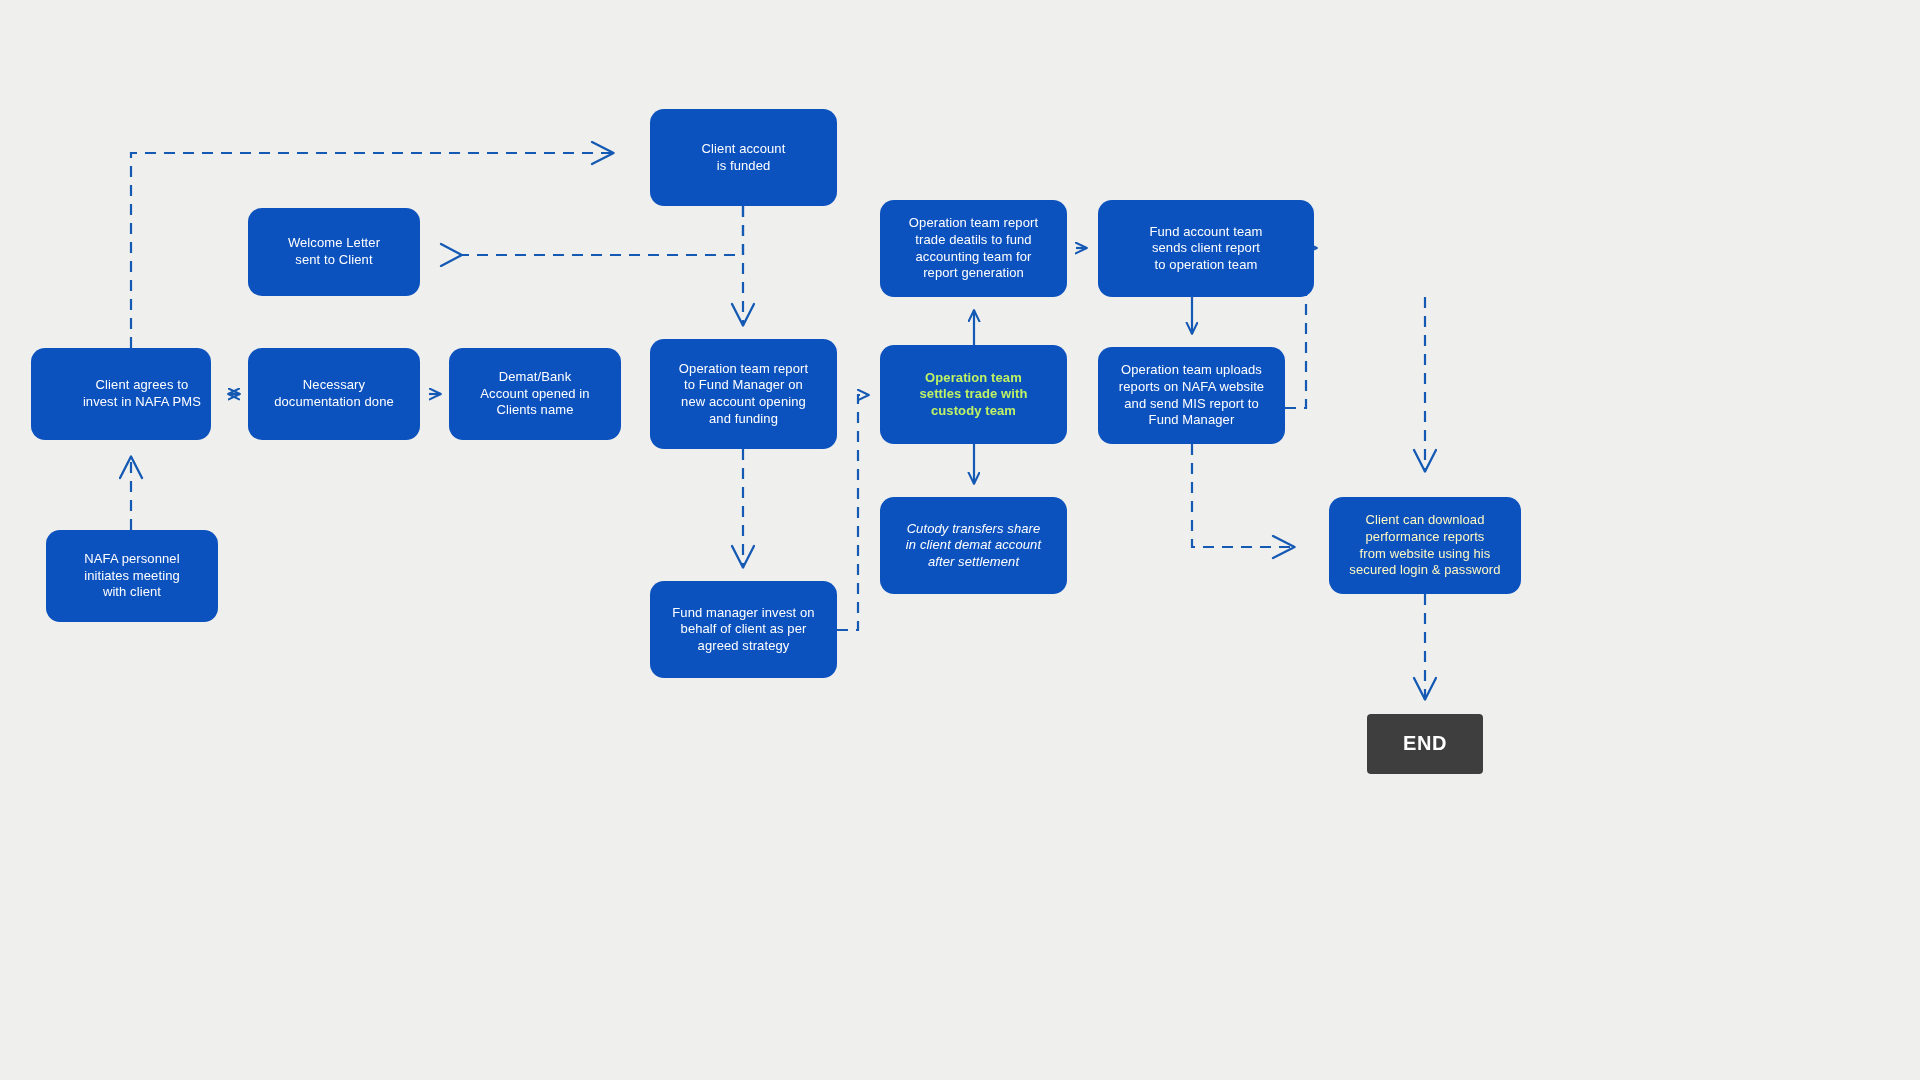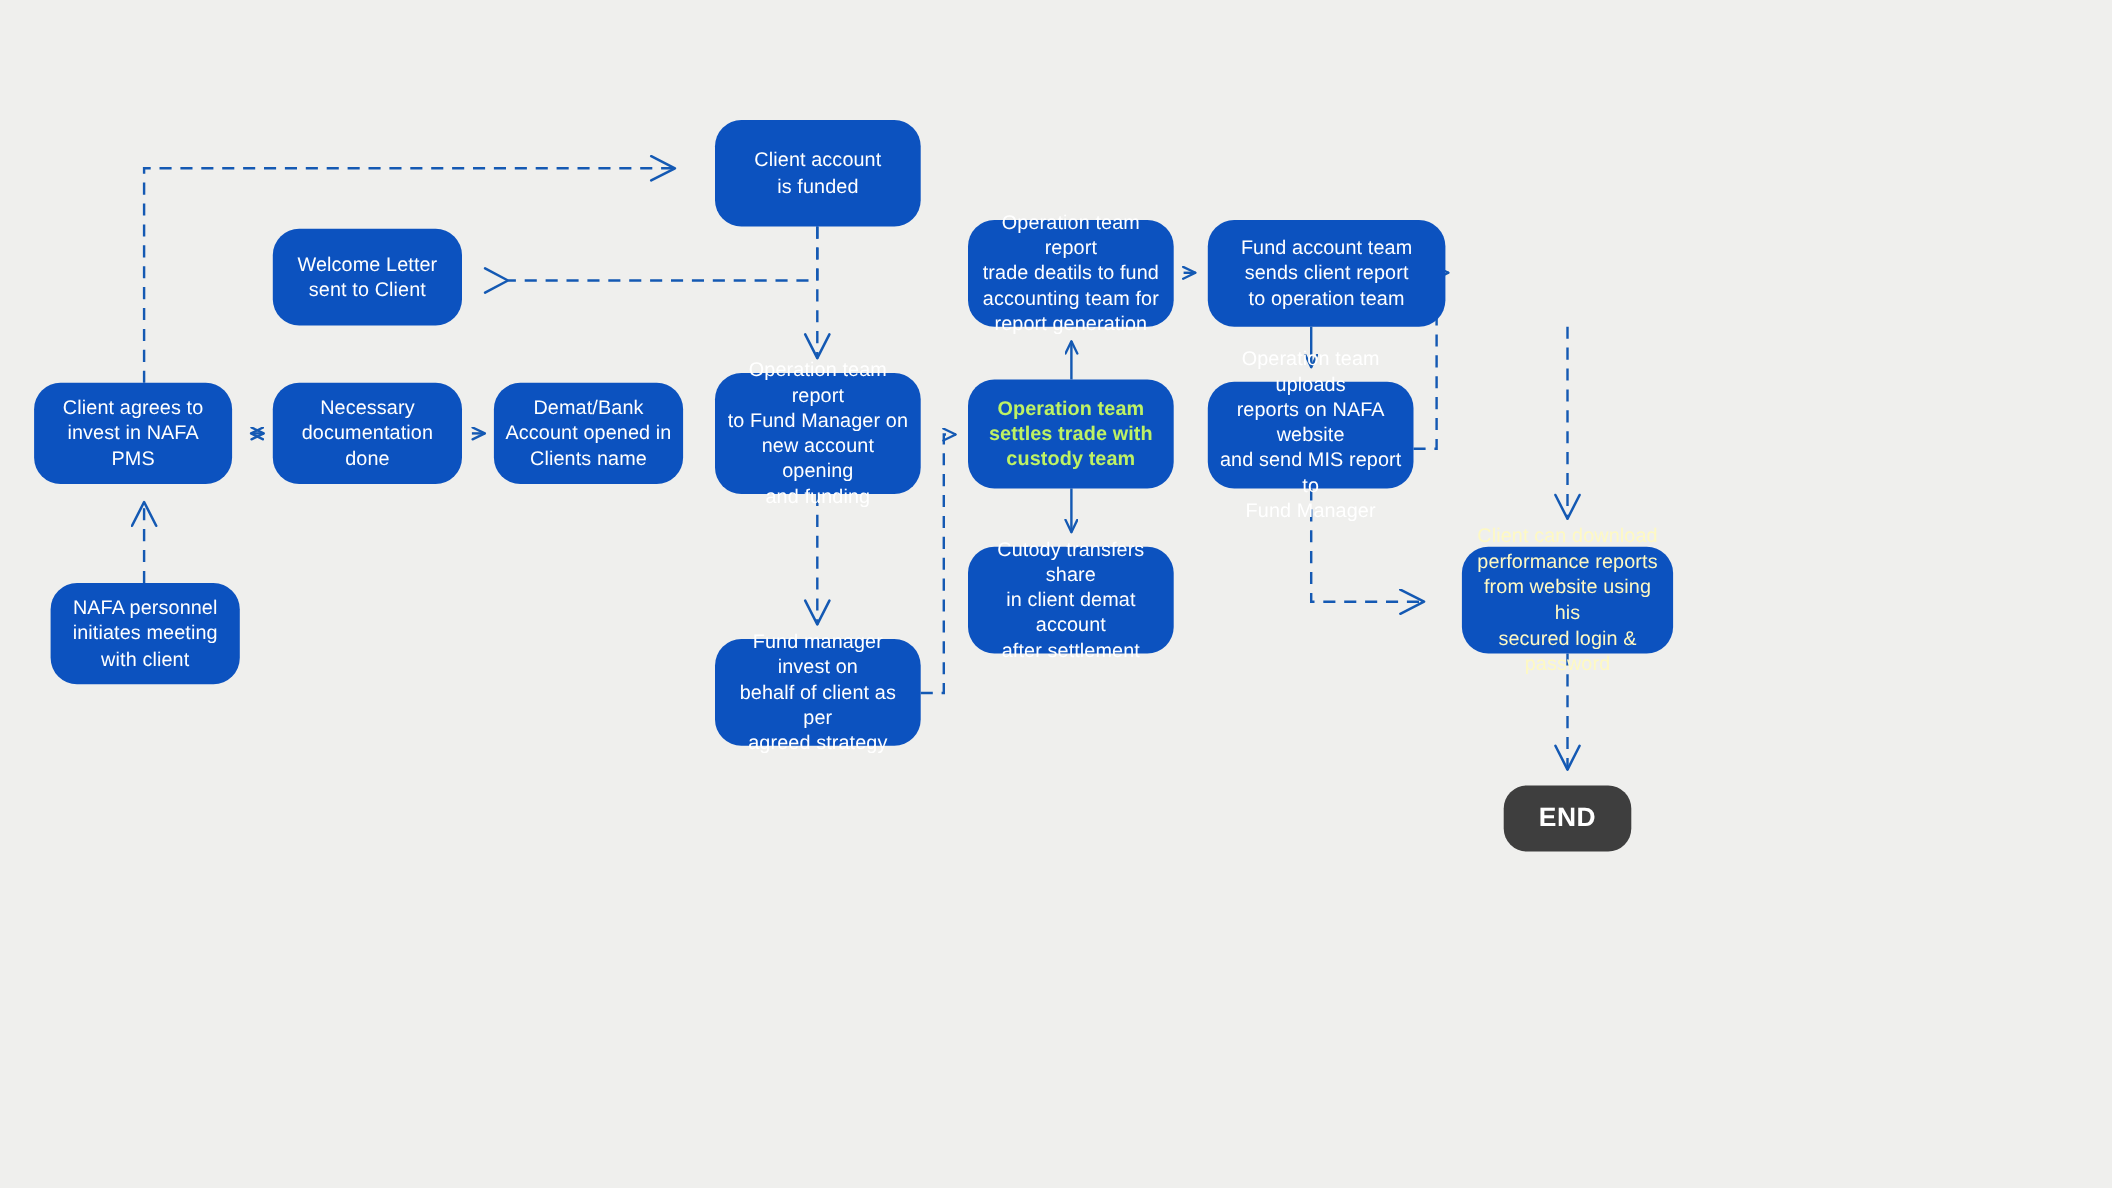--- a/index.html
+++ b/index.html
@@ -23,37 +23,37 @@
     height: 1080px;
     pointer-events: none;
   }
   .node {
     position: absolute;
     box-sizing: border-box;
     display: flex;
     align-items: center;
     justify-content: center;
     text-align: center;
-    border-radius: 24px;
+    border-radius: 14px;
     background: #0c52bf;
     color: #ffffff;
-    font-size: 18px;
+    font-size: 13px;
     line-height: 1.28;
     letter-spacing: 0.1px;
     padding: 6px 10px;
     font-weight: 400;
     z-index: 2;
   }
   .node span { display: block; white-space: pre-line; }
   .node.end-node {
     background: #3e3e3e;
     font-weight: 700;
-    font-size: 24px;
+    font-size: 20px;
     letter-spacing: 0.6px;
-    border-radius: 21px;
+    border-radius: 4px;
   }
 </style>
 </head>
 <body>
 
 <div id="canvas" style="background: rgb(239, 239, 237);">
 
   <svg id="connectors" viewBox="0 0 1920 1080" xmlns="http://www.w3.org/2000/svg">
     <defs>
       <marker id="ah" markerWidth="16" markerHeight="16" refX="12.4" refY="6" orient="auto" markerUnits="userSpaceOnUse">
@@ -141,21 +141,21 @@
   <div class="node" style="left: 650px; top: 581px; width: 187px; height: 97px; background: rgb(12, 82, 191); color: rgb(255, 255, 255);">
     <span>Fund manager invest on
 behalf of client as per
 agreed strategy</span>
   </div>
   <div class="node" style="left: 880px; top: 345px; width: 187px; height: 99px; background: rgb(12, 82, 191); color: #bef264; font-weight: bold;">
     <span>Operation team
 settles trade with
 custody team</span>
   </div>
-  <div class="node" style="left: 880px; top: 497px; width: 187px; height: 97px; background: rgb(12, 82, 191); color: rgb(255, 255, 255);">
+  <div class="node" style="left: 880px; top: 497px; width: 187px; height: 97px; background: rgb(12, 82, 191); color: rgb(255, 255, 255); font-style: italic;">
     <span>Cutody transfers share
 in client demat account
 after settlement</span>
   </div>
   <div class="node" style="left: 880px; top: 200px; width: 187px; height: 97px; background: rgb(12, 82, 191); color: rgb(255, 255, 255);">
     <span>Operation team report
 trade deatils to fund
 accounting team for
 report generation</span>
   </div>

